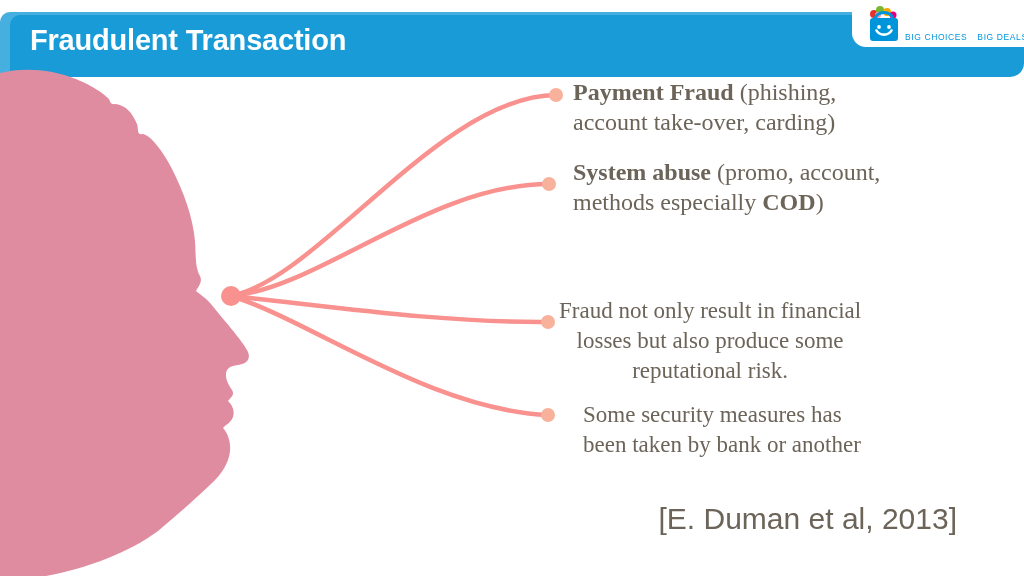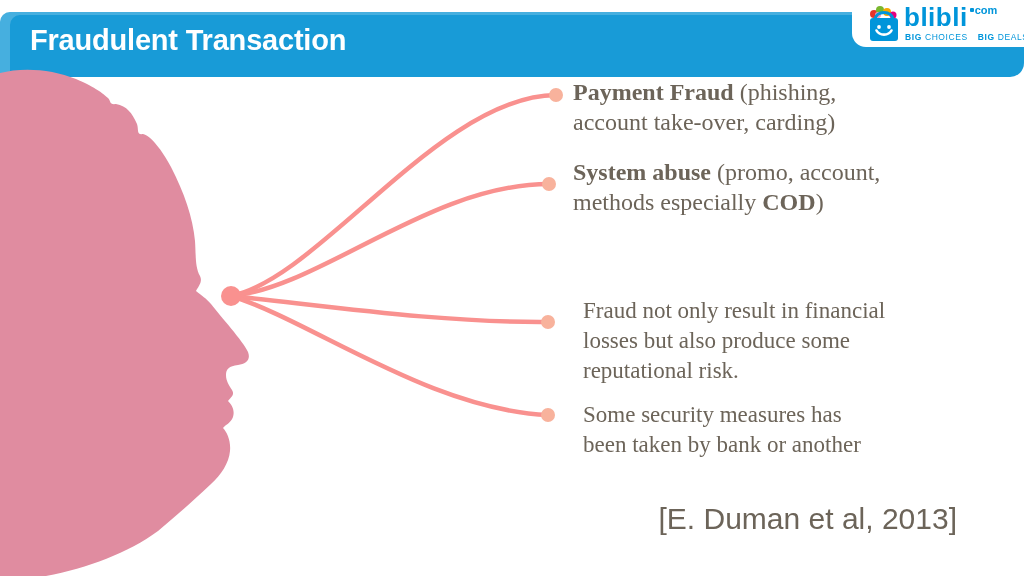--- a/index.html
+++ b/index.html
@@ -34,33 +34,33 @@
   }
   .bag-icon{position:absolute;left:14px;top:5px;}
   .brand-row{position:absolute;left:52px;top:4px;display:flex;align-items:flex-start;}
   .brand{color:var(--logo-blue);font-size:26px;font-weight:bold;letter-spacing:0.5px;line-height:26px;}
   .logo-dot{width:4px;height:4px;background:var(--logo-blue);border-radius:1px;margin:4px 1px 0 2px;}
   .tld{color:var(--logo-blue);font-size:11px;font-weight:bold;line-height:11px;margin-top:1px;}
   .tagline{
     position:absolute;left:53px;bottom:5px;color:var(--logo-blue);
     font-size:8.5px;letter-spacing:0.6px;white-space:pre;
   }
-  .tg-b{font-weight:bold;margin-top:44px;}
+  .tg-b{font-weight:normal;margin-top:44px;}
   .tg-gap{display:inline-block;width:10px;}
   
   .art{position:absolute;left:0;top:0;}
   
   .bullet{position:absolute;color:var(--text-gray);}
   .bullet .line{white-space:pre;font-family:Liberation Serif, serif;}
   .fs-lg{font-size:24px;line-height:30px;}
   .fs-md{font-size:23px;line-height:30px;}
   .b{font-weight:bold;}
   .bullet-1{left:573px;top:77px;}
   .bullet-2{left:573px;top:157px;}
-  .bullet-3{left:583px;top:296px;}
+  .bullet-3{left:559px;top:296px;text-align:center;}
   .bullet-4{left:583px;top:400px;}
   .citation{
     position:absolute;right:67px;top:503px;color:var(--text-gray);font-size:30px;line-height:32px;margin-left:40px;
   }
 </style>
 </head>
 <body>
 
 <div class="slide">
 
@@ -74,25 +74,20 @@
       <circle cx="14" cy="5" r="4" fill="#7AB72E"></circle>
       <circle cx="21" cy="7" r="4" fill="#F7A800"></circle>
       <circle cx="27" cy="10" r="3.5" fill="#E6007E"></circle>
       <circle cx="12" cy="10" r="3" fill="#F49BC1"></circle>
       <path d="M 9 15 C 9 5 27 5 27 15" fill="none" stroke="#0095DA" stroke-width="3"></path>
       <rect x="4" y="13" width="28" height="23" rx="3" fill="#0095DA"></rect>
       <circle cx="13" cy="22" r="1.9" fill="#ffffff"></circle>
       <circle cx="23" cy="22" r="1.9" fill="#ffffff"></circle>
       <path d="M 10.5 25.5 C 13.5 31 22.5 31 25.5 25.5" fill="none" stroke="#ffffff" stroke-width="2.6" stroke-linecap="round"></path>
     </svg>
-    <div class="brand-row">
-      <span class="brand">blibli</span>
-      <span class="logo-dot"></span>
-      <span class="tld">com</span>
-    </div>
     <div class="tagline"><span class="tg-b">BIG</span> <span>CHOICES</span><span class="tg-gap"></span><span class="tg-b">BIG</span> <span>DEALS</span></div>
   </div>
 
   <svg class="art" width="1024" height="576" viewBox="0 0 1024 576">
     <path d="
       M 0 73
       C 22 67 52 69 76 79
       C 94 87 100 91 108 98
       C 111 101 109 105 116 104
       C 127 106 132 113 137 124

